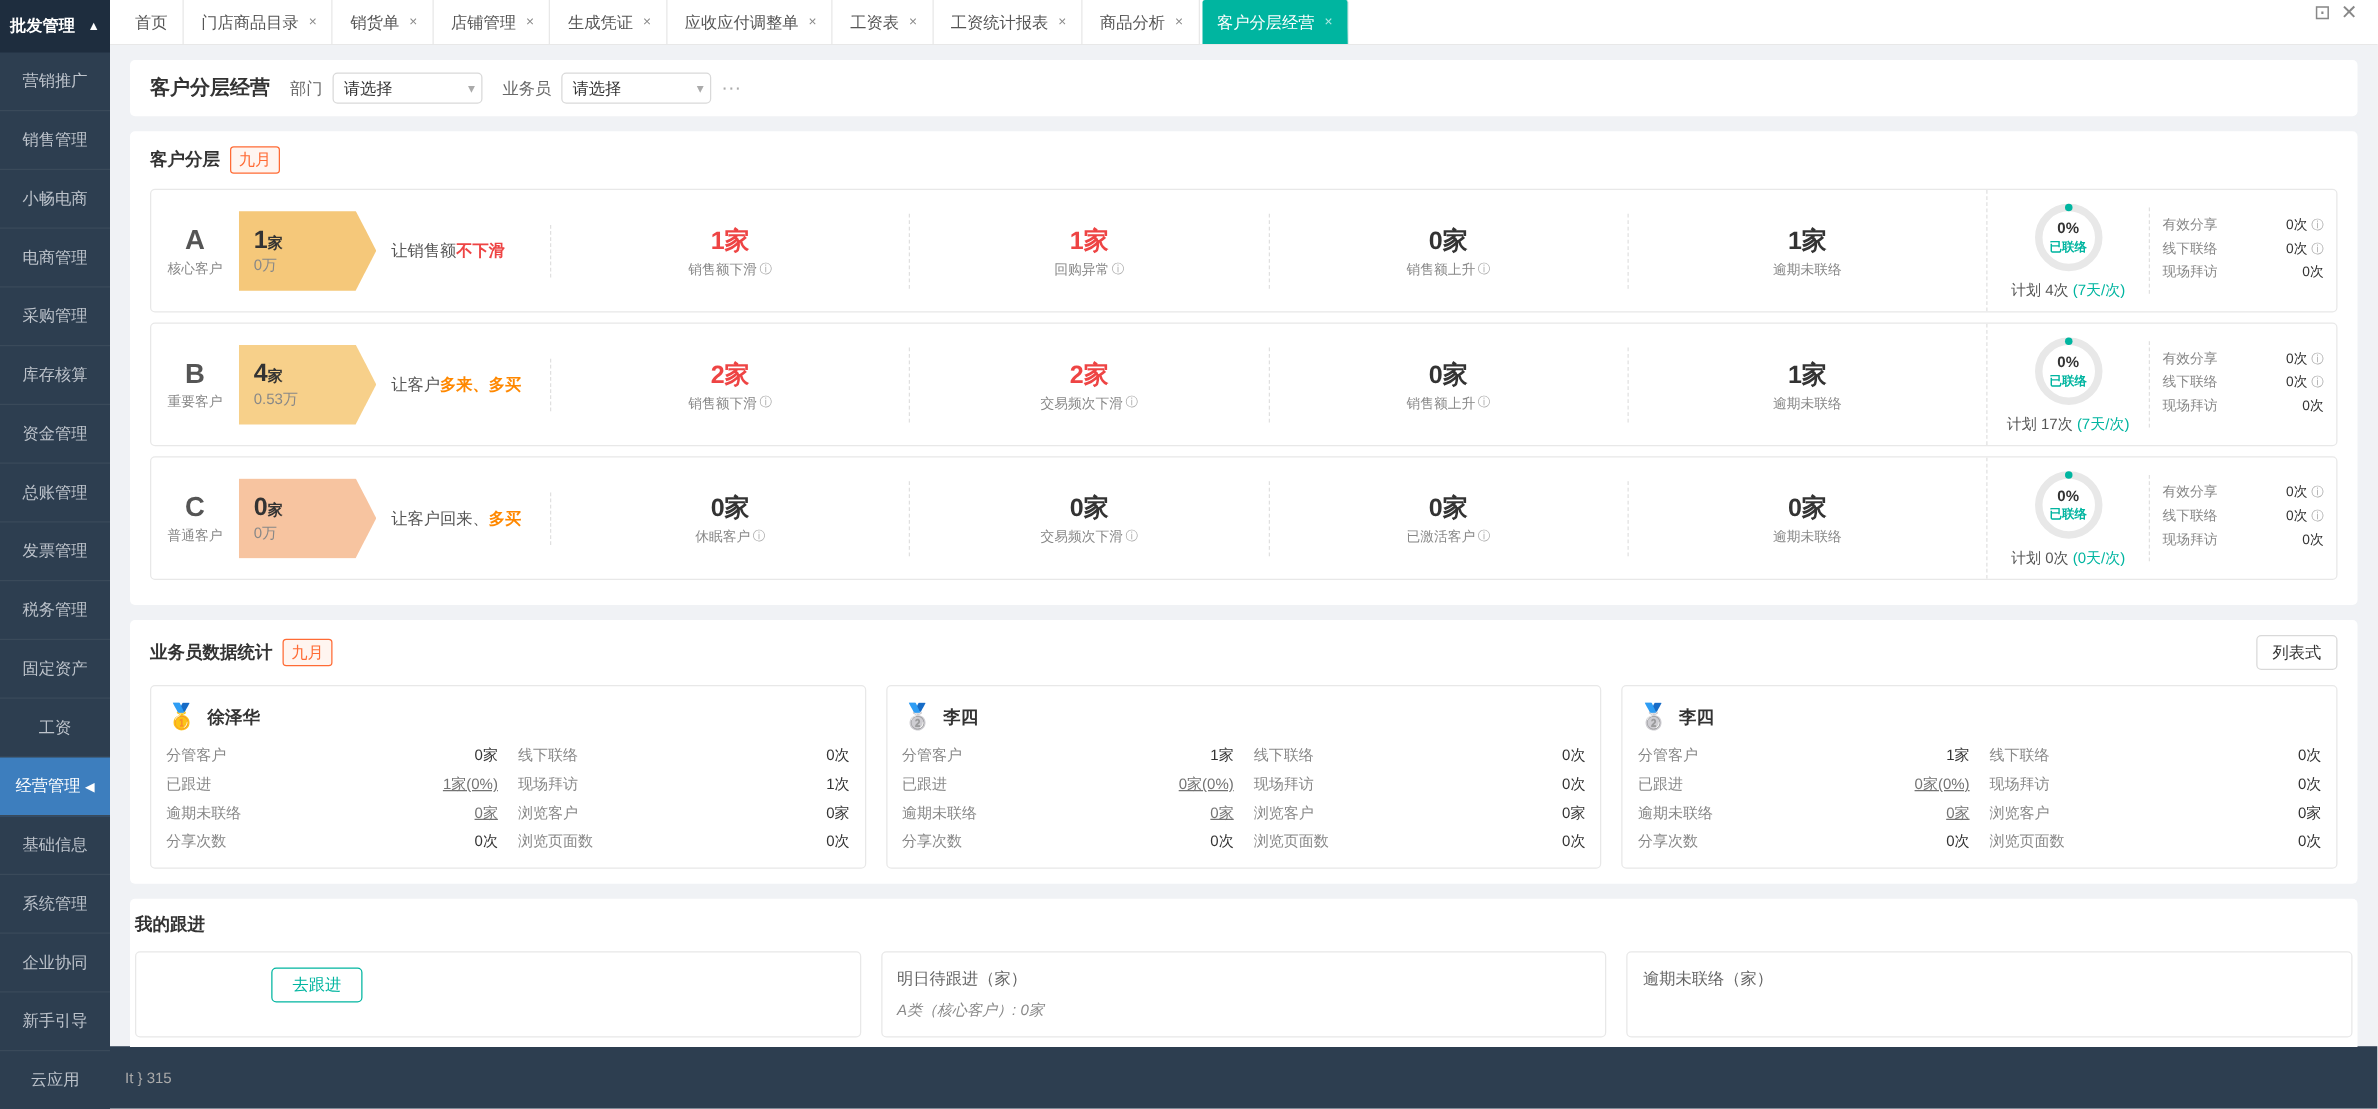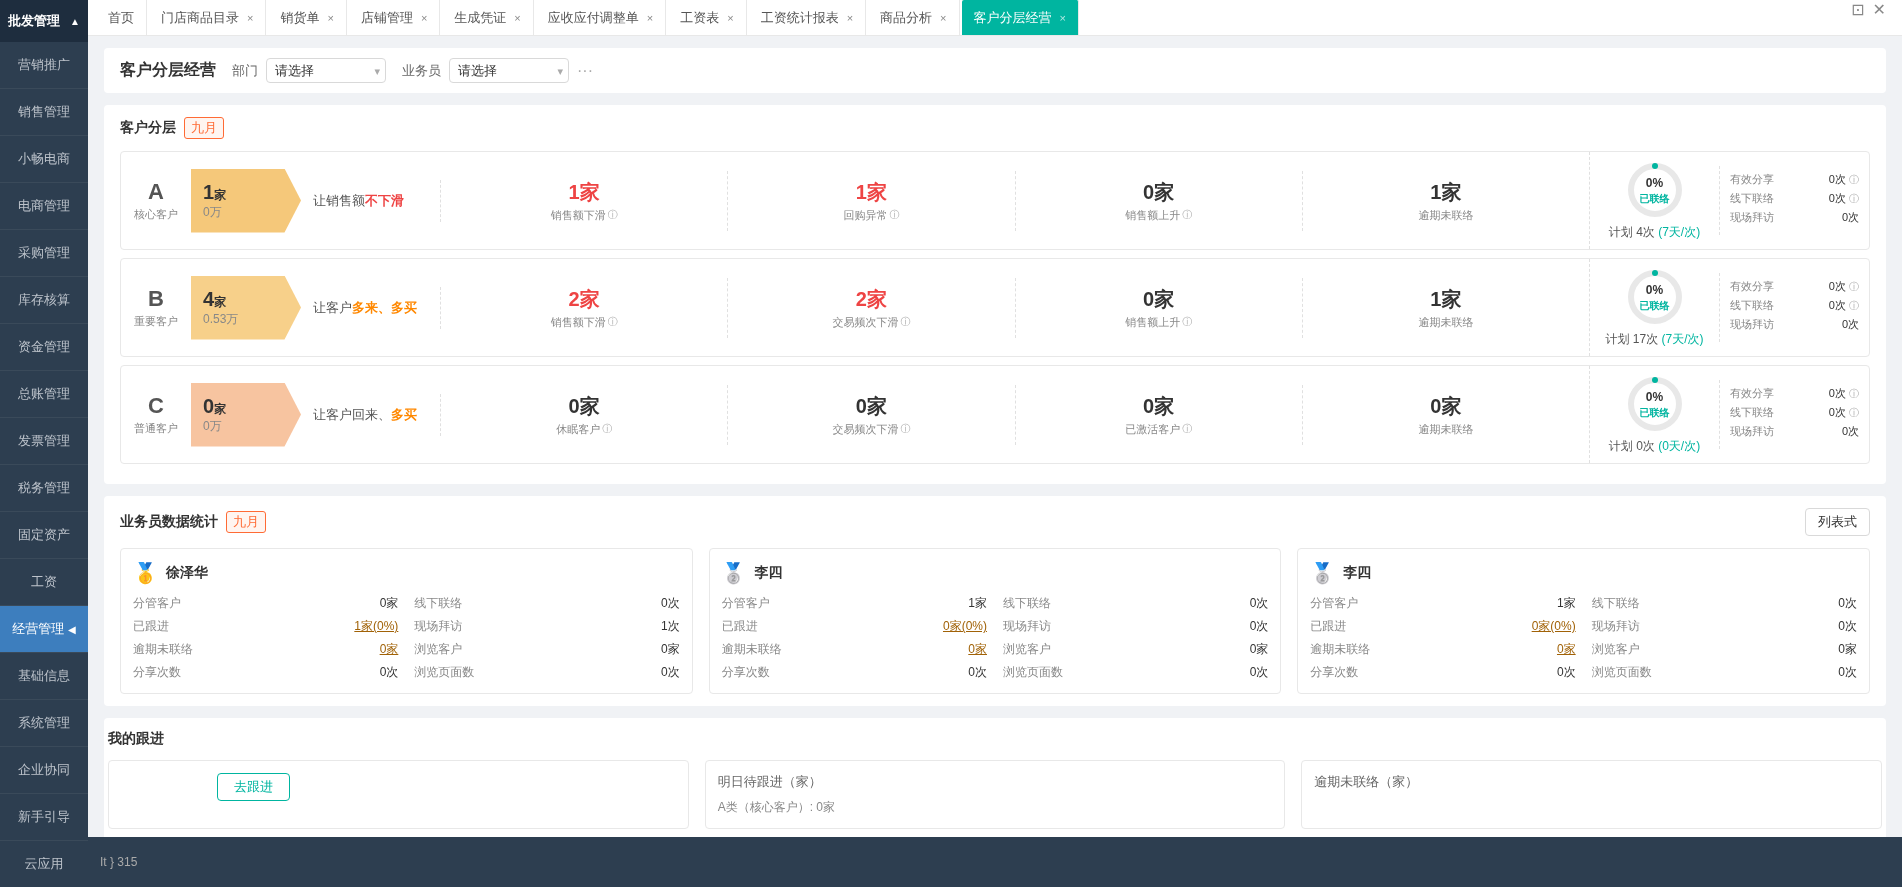--- a/index.html
+++ b/index.html
@@ -322,21 +322,21 @@
       gap: 6px 16px;
     }
     .biz-stat-row {
       display: flex;
       justify-content: space-between;
       align-items: center;
       font-size: 12px;
     }
     .biz-stat-label { color: #888; }
     .biz-stat-val { color: #333; }
-    .biz-stat-val.link { color: #a16207; text-decoration: underline; cursor: pointer; }
+    .biz-stat-val.link { color: #737373; text-decoration: underline; cursor: pointer; }
 
     
     .follow-section {
       background: #fff;
       border-radius: 4px;
       padding: 12px 4px;
     }
     .follow-header {
       font-size: 14px;
       font-weight: bold;
@@ -366,21 +366,21 @@
     }
     .follow-btn {
       border: 1px solid #00b5a0;
       color: #00b5a0;
       background: #fff;
       padding: 4px 16px;
       border-radius: 4px;
       cursor: pointer;
       font-size: 13px;
     }
-    .follow-sub { font-size: 12px; color: #888; margin-top: 4px; }
+    .follow-sub { font-size: 12px; color: #888; margin-top: 4px; font-style: italic; }
 
     
     .status-bar {
       background: #2d3e50;
       color: #aaa;
       font-size: 12px;
       padding: 18px 12px;
       display: flex;
       align-items: center;
       gap: 8px;

